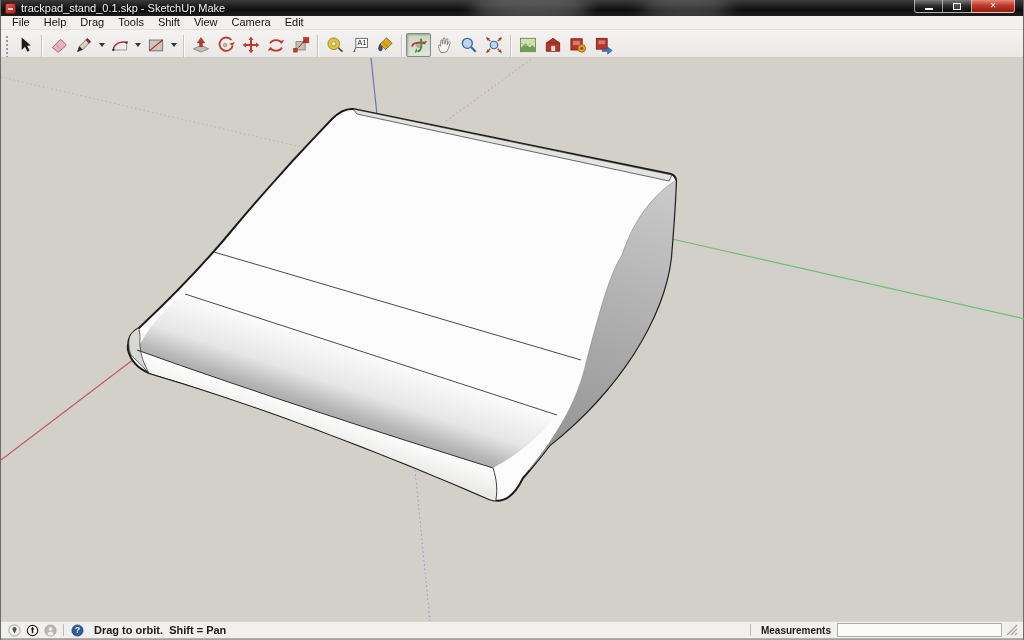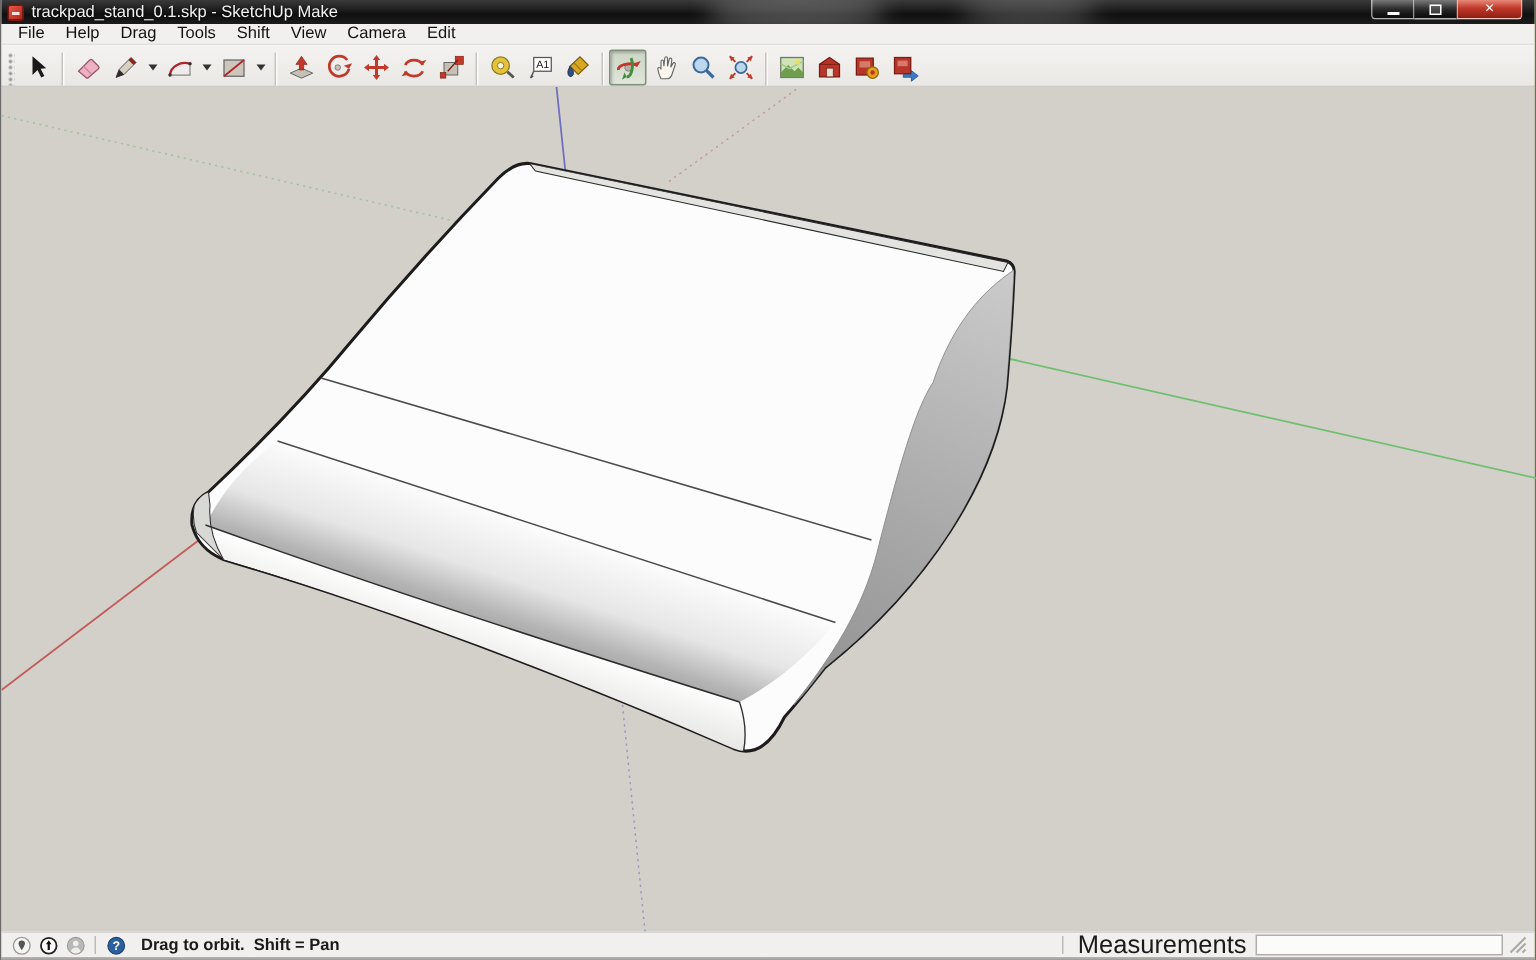--- a/index.html
+++ b/index.html
@@ -65,21 +65,21 @@
 
   
   .statusbar { height:17px; flex:0 0 17px; background:#f1f0ee; border-top:1px solid #d8d6d2;
     display:flex; align-items:center; padding:0 4px; }
   .sicon { width:14px; height:14px; margin:0 2px; display:flex; align-items:center;
     justify-content:center; background:transparent; border:none; padding:0; }
   .sicon svg { width:13px; height:13px; display:block; }
   .ssep { width:1px; height:12px; background:#bbb; margin:0 4px; }
   .hint { font-size:11px; color:#1a1a1a; margin-left:8px; white-space:pre;font-weight:bold; }
   .spacer { flex:1; }
-  .meas-label { font-size:17px; color:#1a1a1a; margin:0 6px 0 6px; }
+  .meas-label { font-size:10px; color:#1a1a1a; margin:0 6px 0 6px;font-weight:bold; }
   .meas-input { width:165px; height:14px; border:1px solid #b0aeaa; background:#fbfbfa;
     font-size:10px; padding:0 3px; }
   .grip { width:14px; height:14px; margin-left:3px; }
 
   .frame-bottom { height:3px; flex:0 0 3px; background:linear-gradient(#b9b7b2,#8f8d89); }
 </style>
 </head>
 <body>
 
 <div class="app">

